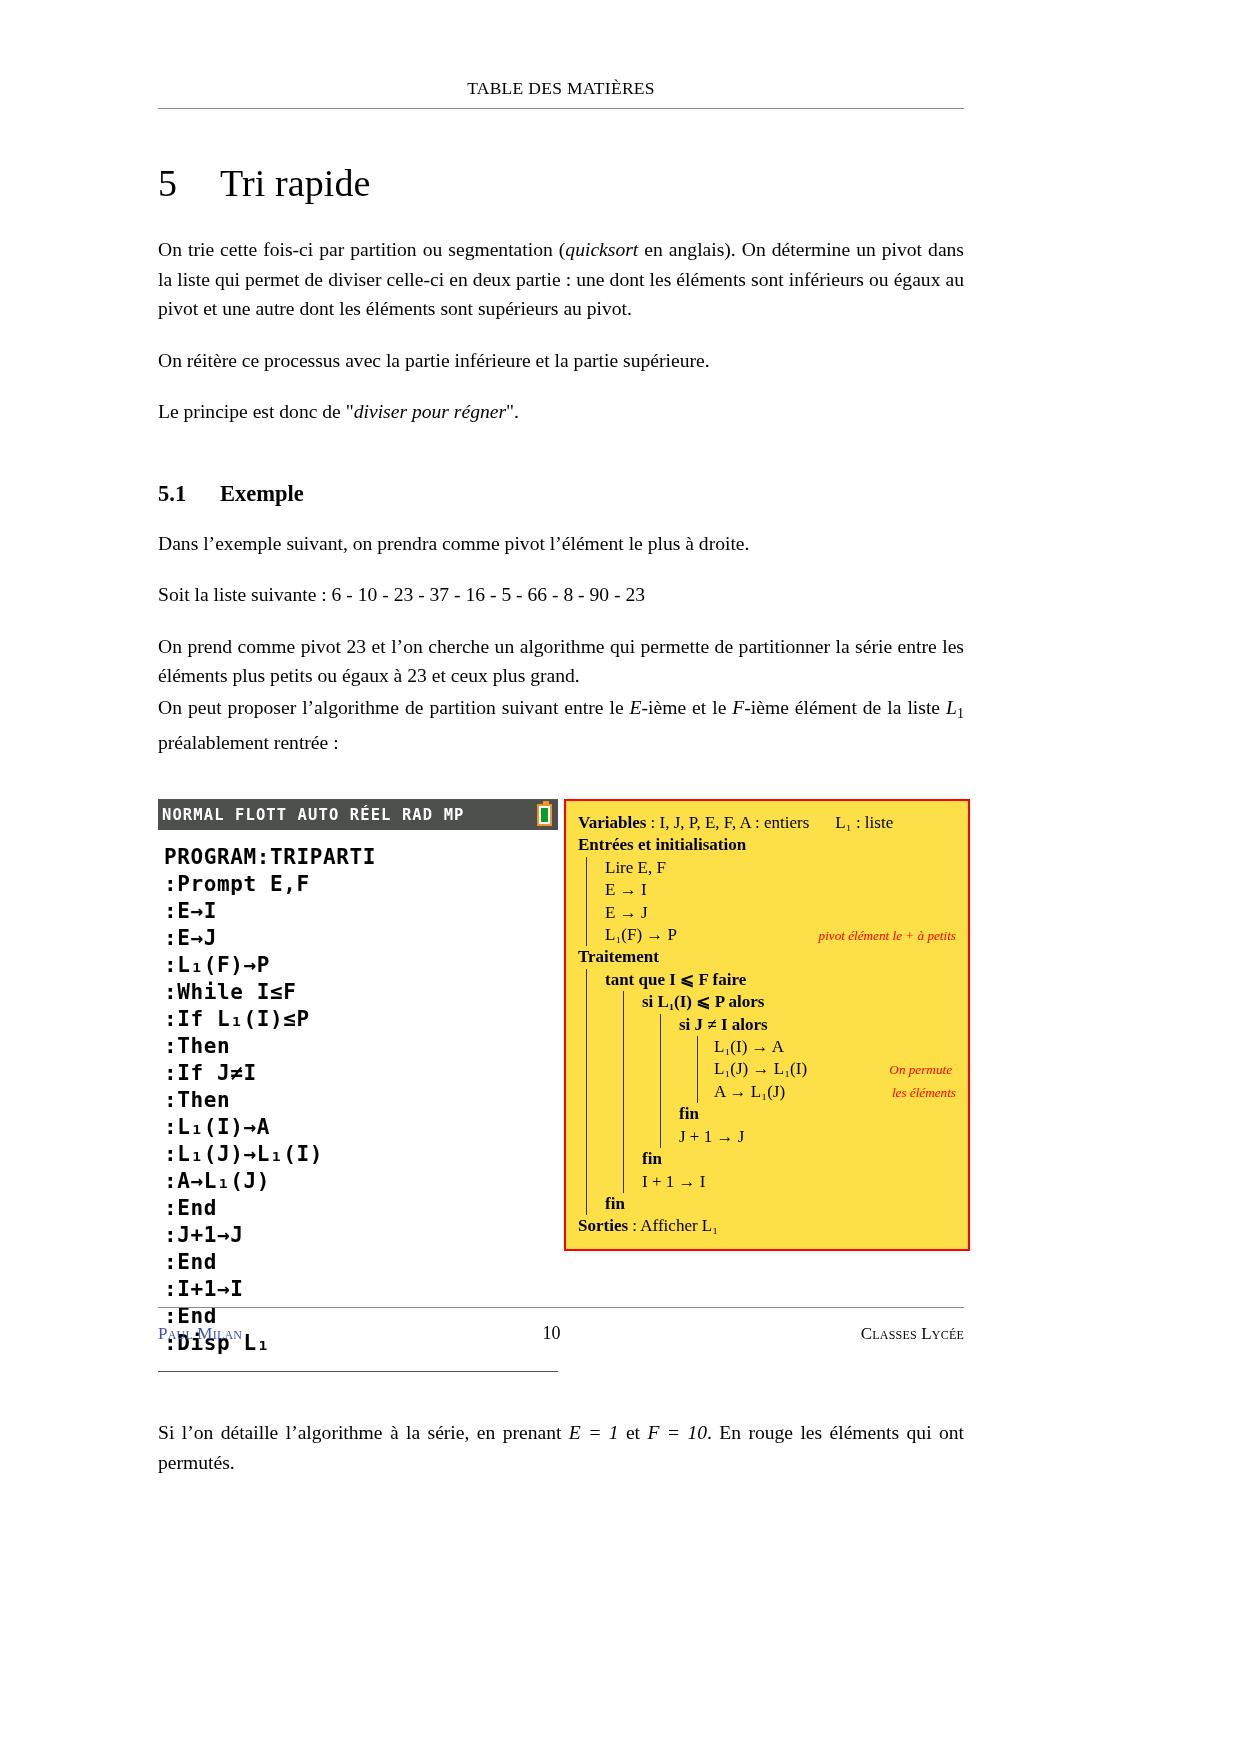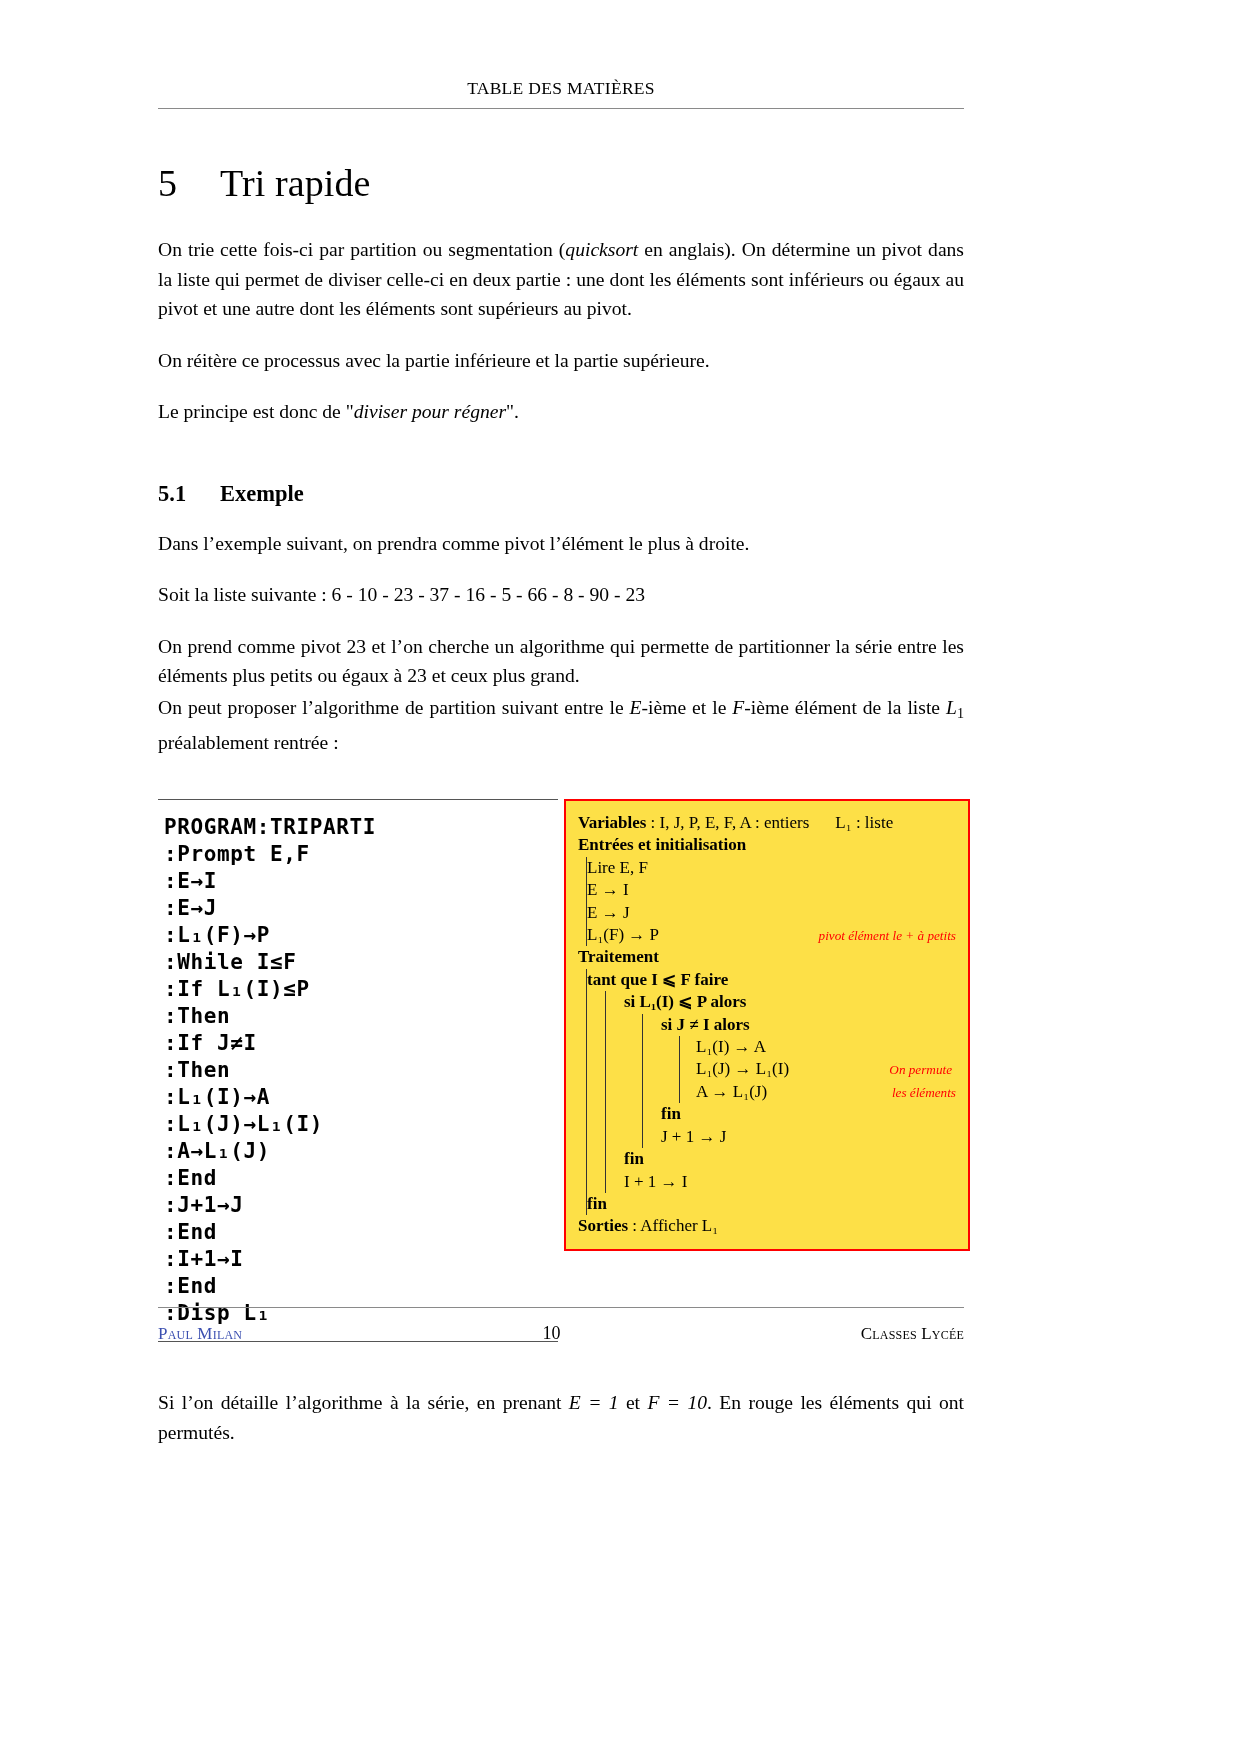--- a/index.html
+++ b/index.html
@@ -163,21 +163,21 @@
   .algo .note {
     color: #ff0000;
     font-style: italic;
     font-size: 13.2px;
     position: absolute;
     right: 0;
     top: 1px;
     white-space: nowrap;
   }
   
-  .lvl1 { border-left: 1.1px solid #333; margin-left: 8px; }
+  .lvl1 { padding-left: 18px; border-left: 1.1px solid #333; margin-left: 8px; }
   .lvl2 { padding-left: 18px; border-left: 1.1px solid #333; margin-left: 18px; }
   .lvl3 { padding-left: 18px; border-left: 1.1px solid #333; margin-left: 18px; }
   .lvl4 { padding-left: 16px; border-left: 1.1px solid #333; margin-left: 18px; }
 
   
   .footer-rule {
     position: absolute;
     left: 0;
     bottom: 72px;
     width: 806px;
@@ -232,20 +232,26 @@
 
   <p class="para"><span>Soit la liste suivante : </span><span>6 - 10 - 23 - 37 - 16 - 5 - 66 - 8 - 90 - 23</span></p>
 
   <p class="para"><span>On prend comme pivot 23 et l’on cherche un algorithme qui permette de partitionner la série entre les éléments plus petits ou égaux à 23 et ceux plus grand.</span></p>
   <p class="para" style="margin-top:2px"><span>On peut proposer l’algorithme de partition suivant entre le </span><span class="mathit">E</span><span>-ième et le </span><span class="mathit">F</span><span>-ième élément de la liste </span><span class="mathit">L</span><span class="sub1">1</span><span> préalablement rentrée :</span></p>
 
   <div class="figrow">
 
     <div class="calc">
       <div class="calc-toprule"></div>
+      <div class="calc-status">
+        <span class="calc-status-text">NORMAL FLOTT AUTO RÉEL RAD MP</span>
+        <span class="battery">
+            <span class="fill"></span>
+          </span>
+      </div>
       <div class="calc-code">PROGRAM:TRIPARTI
 :Prompt E,F
 :E→I
 :E→J
 :L₁(F)→P
 :While I≤F
 :If L₁(I)≤P
 :Then
 :If J≠I
 :Then

